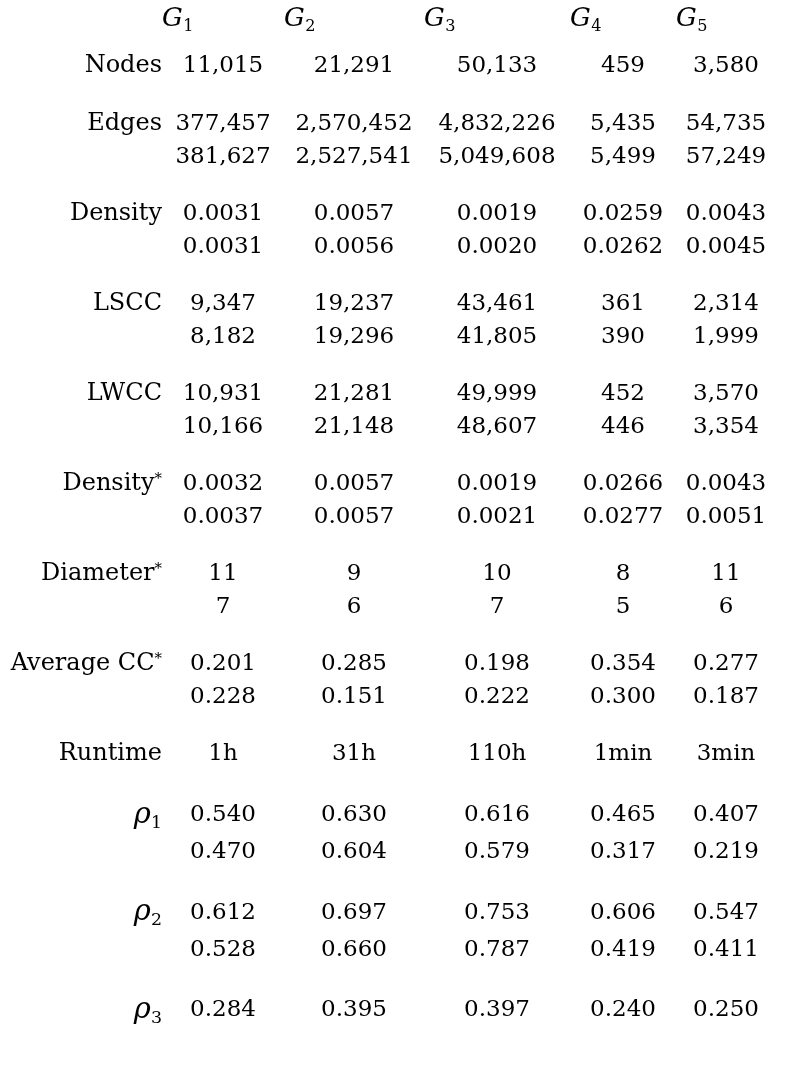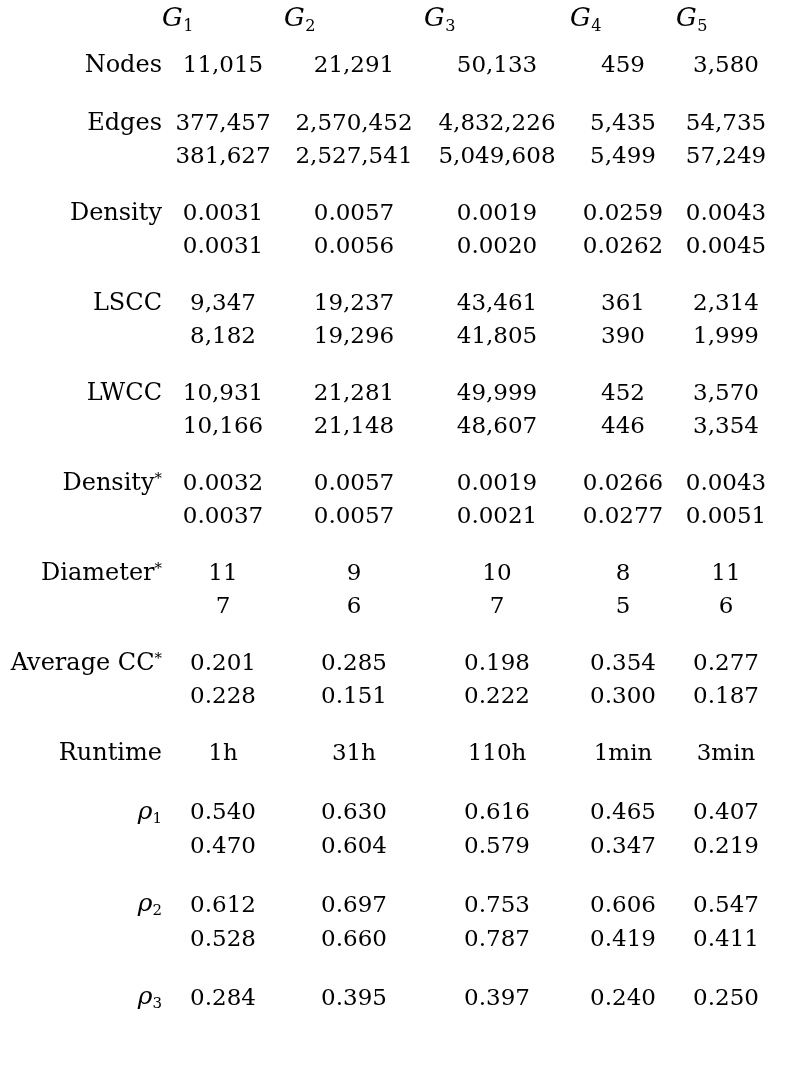--- a/index.html
+++ b/index.html
@@ -68,21 +68,21 @@
     padding-left: 4px;
     white-space: nowrap;
   }
   .label-cell sup {
     font-size: 0.62em;
     vertical-align: 0.45em;
     line-height: 0;
   }
   .label-cell .rho {
     font-style: italic;
-    font-size: 25px;
+    font-size: 29px;
   }
   .label-cell .rho sub {
     font-size: 0.6em;
     font-style: normal;
     vertical-align: -0.26em;
   }
 
   .val-cell {
     text-align: center;
     font-size: 23px;
@@ -286,21 +286,21 @@
           <td class="val-cell">0.630</td>
           <td class="val-cell">0.616</td>
           <td class="val-cell">0.465</td>
           <td class="val-cell">0.407</td>
         </tr>
         <tr class="row-second">
           <td class="label-cell"></td>
           <td class="val-cell">0.470</td>
           <td class="val-cell">0.604</td>
           <td class="val-cell">0.579</td>
-          <td class="val-cell">0.347</td>
+          <td class="val-cell">0.317</td>
           <td class="val-cell">0.219</td>
         </tr>
         <tr class="rule-mid">
           <td colspan="6"></td>
         </tr>
         <tr class="row-first">
           <td class="label-cell"><span class="rho"><span>ρ</span><sub>2</sub></span></td>
           <td class="val-cell">0.612</td>
           <td class="val-cell">0.697</td>
           <td class="val-cell">0.753</td>

